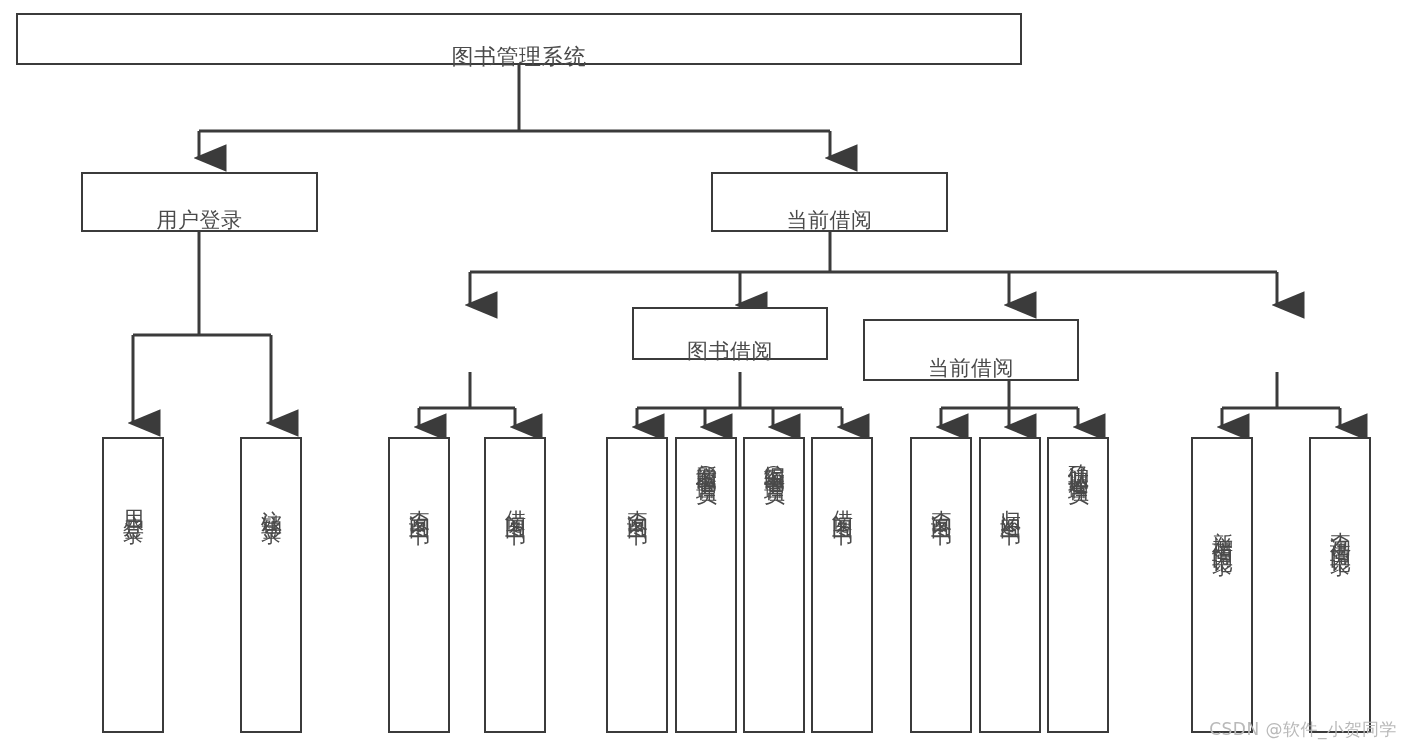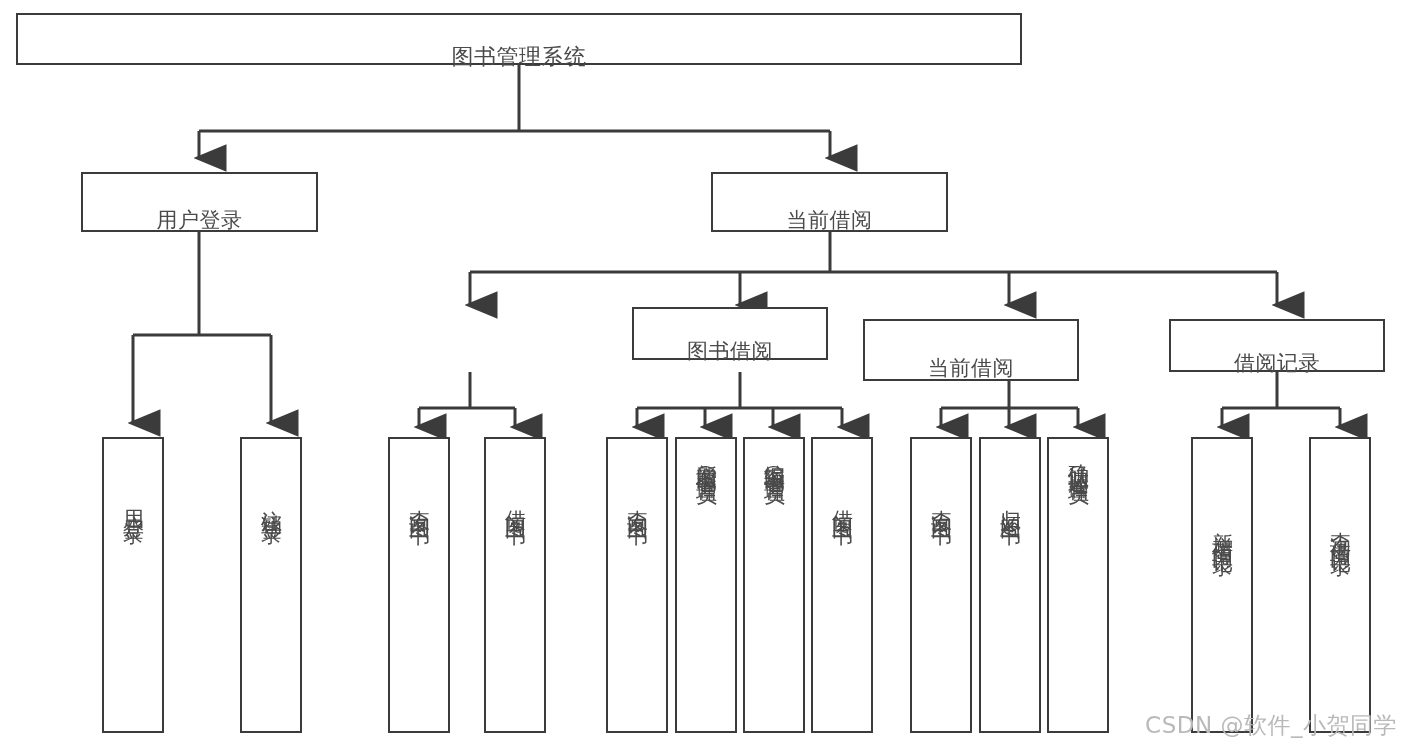--- a/index.html
+++ b/index.html
@@ -71,21 +71,21 @@
   .leaf.mid-text {
     padding-top: 54px;
   }
   .leaf.low-text {
     padding-top: 76px;
   }
   .watermark {
     position: absolute;
     right: 8px;
     bottom: 6px;
-    font-size: 23px;
+    font-size: 17px;
     color: #b9b9b9;
     letter-spacing: 0.5px;
     z-index: 3;
     white-space: nowrap;
   }
 </style>
 </head>
 <body>
 
 <div id="canvas">
@@ -150,23 +150,20 @@
   <div class="node h-node" style="left:711px; top:172px; width:237px; height:60px;">
     <span class="node-label">当前借阅</span>
   </div>
 
   <div class="node h-node" style="left:632px; top:307px; width:196px; height:53px;">
     <span class="node-label">图书借阅</span>
   </div>
   <div class="node h-node" style="left:863px; top:319px; width:216px; height:62px;">
     <span class="node-label">当前借阅</span>
   </div>
-  <div class="node h-node" style="left:1169px; top:319px; width:216px; height:53px;">
-    <span class="node-label">借阅记录</span>
-  </div>
 
   <div class="node leaf mid-text" style="left:102px; top:437px; width:62px; height:296px;">
     <span class="node-label">用户登录</span>
   </div>
   <div class="node leaf mid-text" style="left:240px; top:437px; width:62px; height:296px;">
     <span class="node-label">注销登录</span>
   </div>
 
   <div class="node leaf mid-text" style="left:388px; top:437px; width:62px; height:296px;">
     <span class="node-label">查询图书</span>

